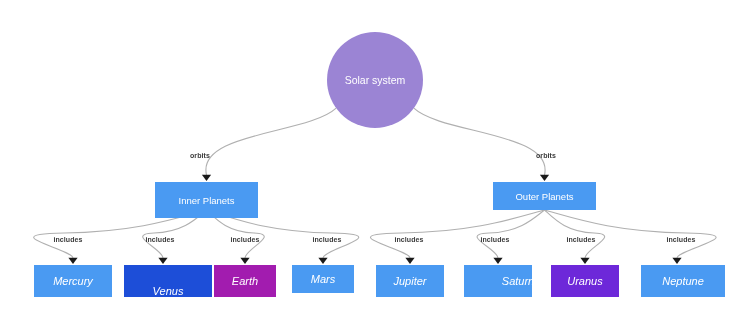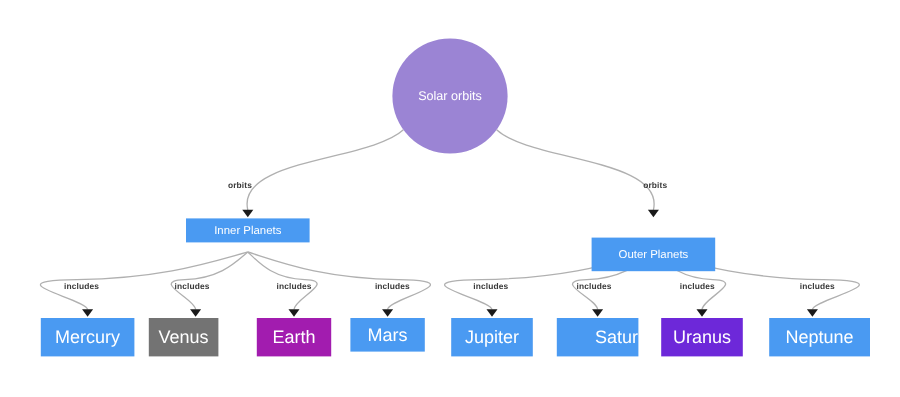--- a/index.html
+++ b/index.html
@@ -67,21 +67,22 @@
     box-sizing: border-box;
   }
   .node-box-label {
     font-family: "Liberation Sans", sans-serif;
     font-size: 9.5px;
     color: #ffffff;
     text-align: center;
     white-space: nowrap;
   }
   .node-leaf-label {
-    font-size: 15px;
+    font-size: 11px;
+    font-style: italic;
   }
 </style>
 </head>
 <body>
 
 <div id="diagram-root">
 
   <svg id="edge-layer" viewBox="0 0 750 331">
     <g id="edges-group">
         <path d="M 336.1671842700025 108.21369211003872 C 308.1671842700025 134.21369211003872, 196.5 132, 206.5 175" class="edge-path" stroke="#b0b0b0"></path>
@@ -116,32 +117,32 @@
       <div class="edge-label" style="left: 160px; top: 239px;">includes</div>
       <div class="edge-label" style="left: 245px; top: 239px;">includes</div>
       <div class="edge-label" style="left: 327px; top: 239px;">includes</div>
       <div class="edge-label" style="left: 409px; top: 239px;">includes</div>
       <div class="edge-label" style="left: 495px; top: 239px;">includes</div>
       <div class="edge-label" style="left: 581px; top: 239px;">includes</div>
       <div class="edge-label" style="left: 681px; top: 239px;">includes</div>
     </div>
   <div id="nodes-layer">
       <div class="node-root" style="left: 327px; top: 32px; width: 96px; height: 96px; background: rgb(155, 132, 212);">
-        <span class="node-root-label">Solar orbits</span>
+        <span class="node-root-label">Solar system</span>
       </div>
-      <div class="node-box" style="left: 155px; top: 182px; width: 103px; height: 20px; background: rgb(74, 154, 242);">
+      <div class="node-box" style="left: 155px; top: 182px; width: 103px; height: 36px; background: rgb(74, 154, 242);">
         <span class="node-box-label">Inner Planets</span>
       </div>
-      <div class="node-box" style="left: 493px; top: 198px; width: 103px; height: 28px; background: rgb(74, 154, 242);">
+      <div class="node-box" style="left: 493px; top: 182px; width: 103px; height: 28px; background: rgb(74, 154, 242);">
         <span class="node-box-label">Outer Planets</span>
       </div>
       <div class="node-box" style="left: 34px; top: 265px; width: 78px; height: 32px; background: rgb(74, 154, 242);">
         <span class="node-box-label node-leaf-label">Mercury</span>
       </div>
-      <div class="node-box" style="left: 124px; top: 265px; width: 58px; height: 32px; background: #737373;">
+      <div class="node-box" style="left: 124px; top: 265px; width: 88px; height: 32px; background: #1d4ed8; align-items: flex-end;">
         <span class="node-box-label node-leaf-label">Venus</span>
       </div>
       <div class="node-box" style="left: 214px; top: 265px; width: 62px; height: 32px; background: #a21caf;">
         <span class="node-box-label node-leaf-label">Earth</span>
       </div>
       <div class="node-box" style="left: 292px; top: 265px; width: 62px; height: 28px; background: rgb(74, 154, 242);">
         <span class="node-box-label node-leaf-label">Mars</span>
       </div>
       <div class="node-box" style="left: 376px; top: 265px; width: 68px; height: 32px; background: rgb(74, 154, 242);">
         <span class="node-box-label node-leaf-label">Jupiter</span>

